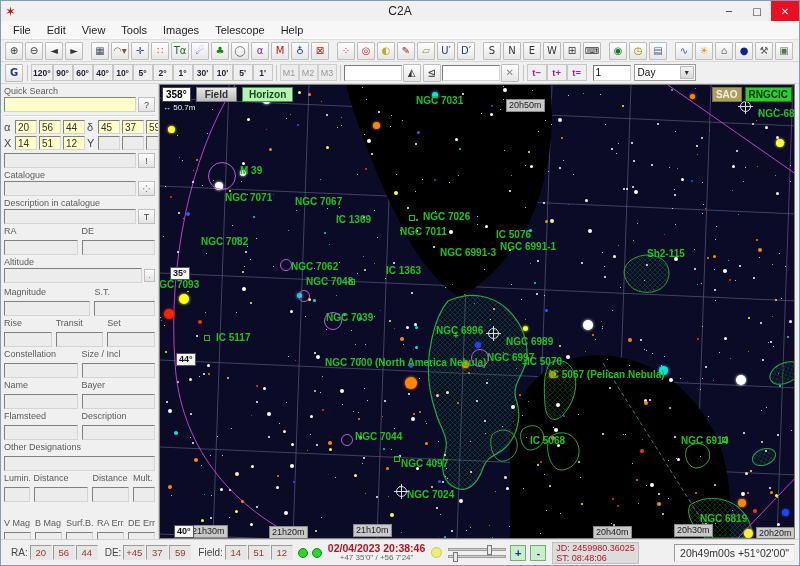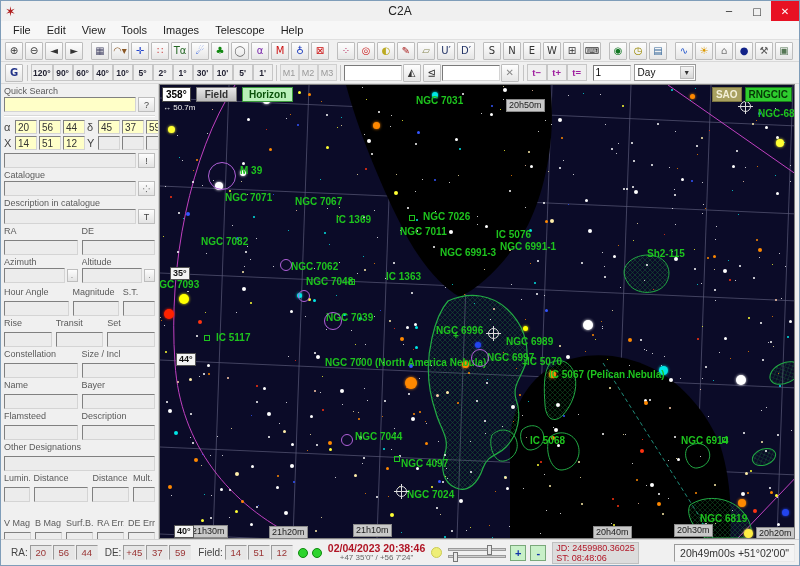--- a/index.html
+++ b/index.html
@@ -279,37 +279,28 @@
         <button class="mini-btn">T</button>
       </div>
       <div class="sb-cols">
         <div><div class="sb-label">RA</div>
           <input class="win-input gray" value="" style=""></div>
         <div><div class="sb-label">DE</div>
           <input class="win-input gray" value="" style=""></div>
       </div>
       <div class="sb-cols" style="margin-top:2px">
         <div>
-            <div class="sb-label">Azimuth</div>
-          <div class="sb-row">
-              <input class="win-input gray" value="" style="">
-          <button class="tiny-btn">.</button>
-            </div>
-          </div>
-        <div>
             <div class="sb-label">Altitude</div>
           <div class="sb-row">
               <input class="win-input gray" value="" style="">
           <button class="tiny-btn">.</button>
             </div>
           </div>
       </div>
       <div class="sb-cols" style="margin-top:2px">
-        <div style="flex:1.4"><div class="sb-label">Hour Angle</div>
-          <input class="win-input gray" value="" style=""></div>
         <div><div class="sb-label">Magnitude</div>
           <input class="win-input gray" value="" style=""></div>
         <div style="flex:0.7"><div class="sb-label">S.T.</div>
           <input class="win-input gray" value="" style=""></div>
       </div>
       <div class="sb-cols" style="margin-top:2px">
         <div><div class="sb-label">Rise</div>
           <input class="win-input gray" value="" style=""></div>
         <div><div class="sb-label">Transit</div>
           <input class="win-input gray" value="" style=""></div>
@@ -1010,21 +1001,21 @@
             <span class="obj-label" style="left: 41px; top: 151px; color: rgb(30, 196, 30);">NGC 7082</span>
             <span class="obj-label" style="left: 176px; top: 129px; color: rgb(30, 196, 30);">IC 1369</span>
             <span class="obj-label" style="left: 263px; top: 126px; color: rgb(30, 196, 30);">NGC 7026</span>
             <span class="obj-label" style="left: 240px; top: 141px; color: rgb(30, 196, 30);">NGC 7011</span>
             <span class="obj-label" style="left: 336px; top: 144px; color: rgb(30, 196, 30);">IC 5076</span>
             <span class="obj-label" style="left: 340px; top: 156px; color: rgb(30, 196, 30);">NGC 6991-1</span>
             <span class="obj-label" style="left: 280px; top: 162px; color: rgb(30, 196, 30);">NGC 6991-3</span>
             <span class="obj-label" style="left: 487px; top: 163px; color: rgb(30, 196, 30);">Sh2-115</span>
             <span class="obj-label" style="left: -8px; top: 194px; color: rgb(30, 196, 30);">NGC 7093</span>
             <span class="obj-label" style="left: 131px; top: 176px; color: rgb(30, 196, 30);">NGC 7062</span>
-            <span class="obj-label" style="left: 226px; top: 186px; color: rgb(30, 196, 30);">IC 1363</span>
+            <span class="obj-label" style="left: 226px; top: 180px; color: rgb(30, 196, 30);">IC 1363</span>
             <span class="obj-label" style="left: 146px; top: 191px; color: rgb(30, 196, 30);">NGC 7048</span>
             <span class="obj-label" style="left: 166px; top: 227px; color: rgb(30, 196, 30);">NGC 7039</span>
             <span class="obj-label" style="left: 56px; top: 247px; color: rgb(30, 196, 30);">IC 5117</span>
             <span class="obj-label" style="left: 276px; top: 240px; color: rgb(30, 196, 30);">NGC 6996</span>
             <span class="obj-label" style="left: 346px; top: 251px; color: rgb(30, 196, 30);">NGC 6989</span>
             <span class="obj-label" style="left: 165px; top: 272px; color: rgb(30, 196, 30);">NGC 7000 (North America Nebula)</span>
             <span class="obj-label" style="left: 327px; top: 267px; color: rgb(30, 196, 30);">NGC 6997</span>
             <span class="obj-label" style="left: 367px; top: 271px; color: rgb(30, 196, 30);">IC 5070</span>
             <span class="obj-label" style="left: 389px; top: 284px; color: rgb(30, 196, 30);">IC 5067 (Pelican Nebula)</span>
             <span class="obj-label" style="left: 195px; top: 346px; color: rgb(30, 196, 30);">NGC 7044</span>

